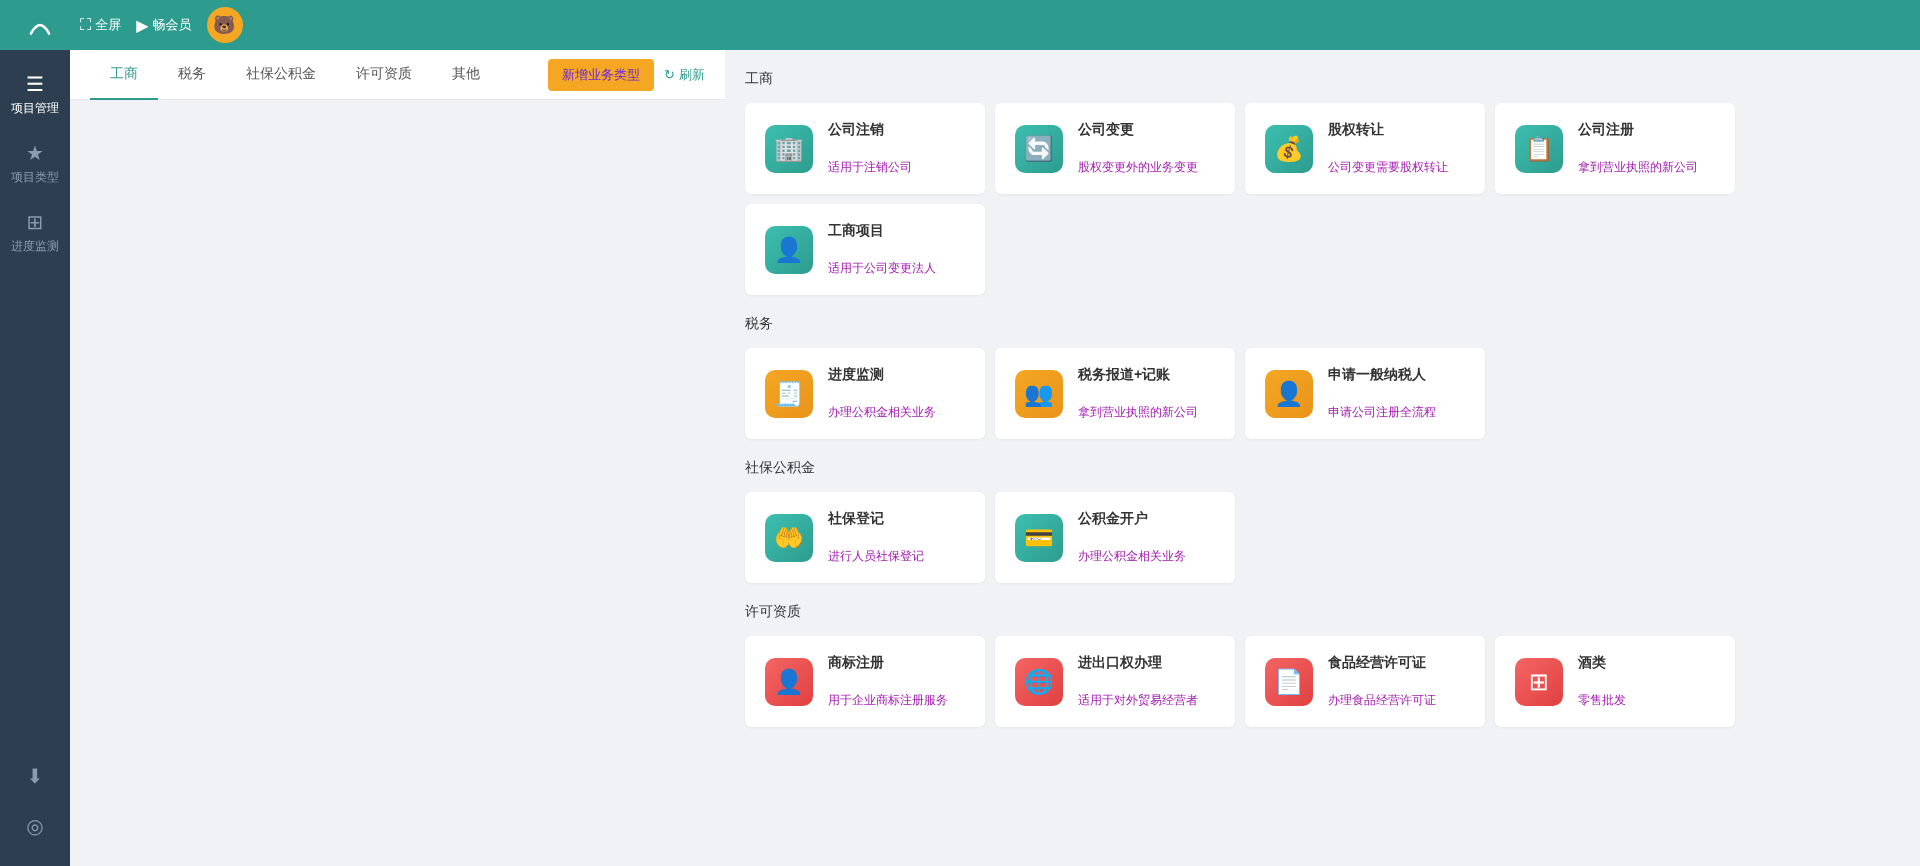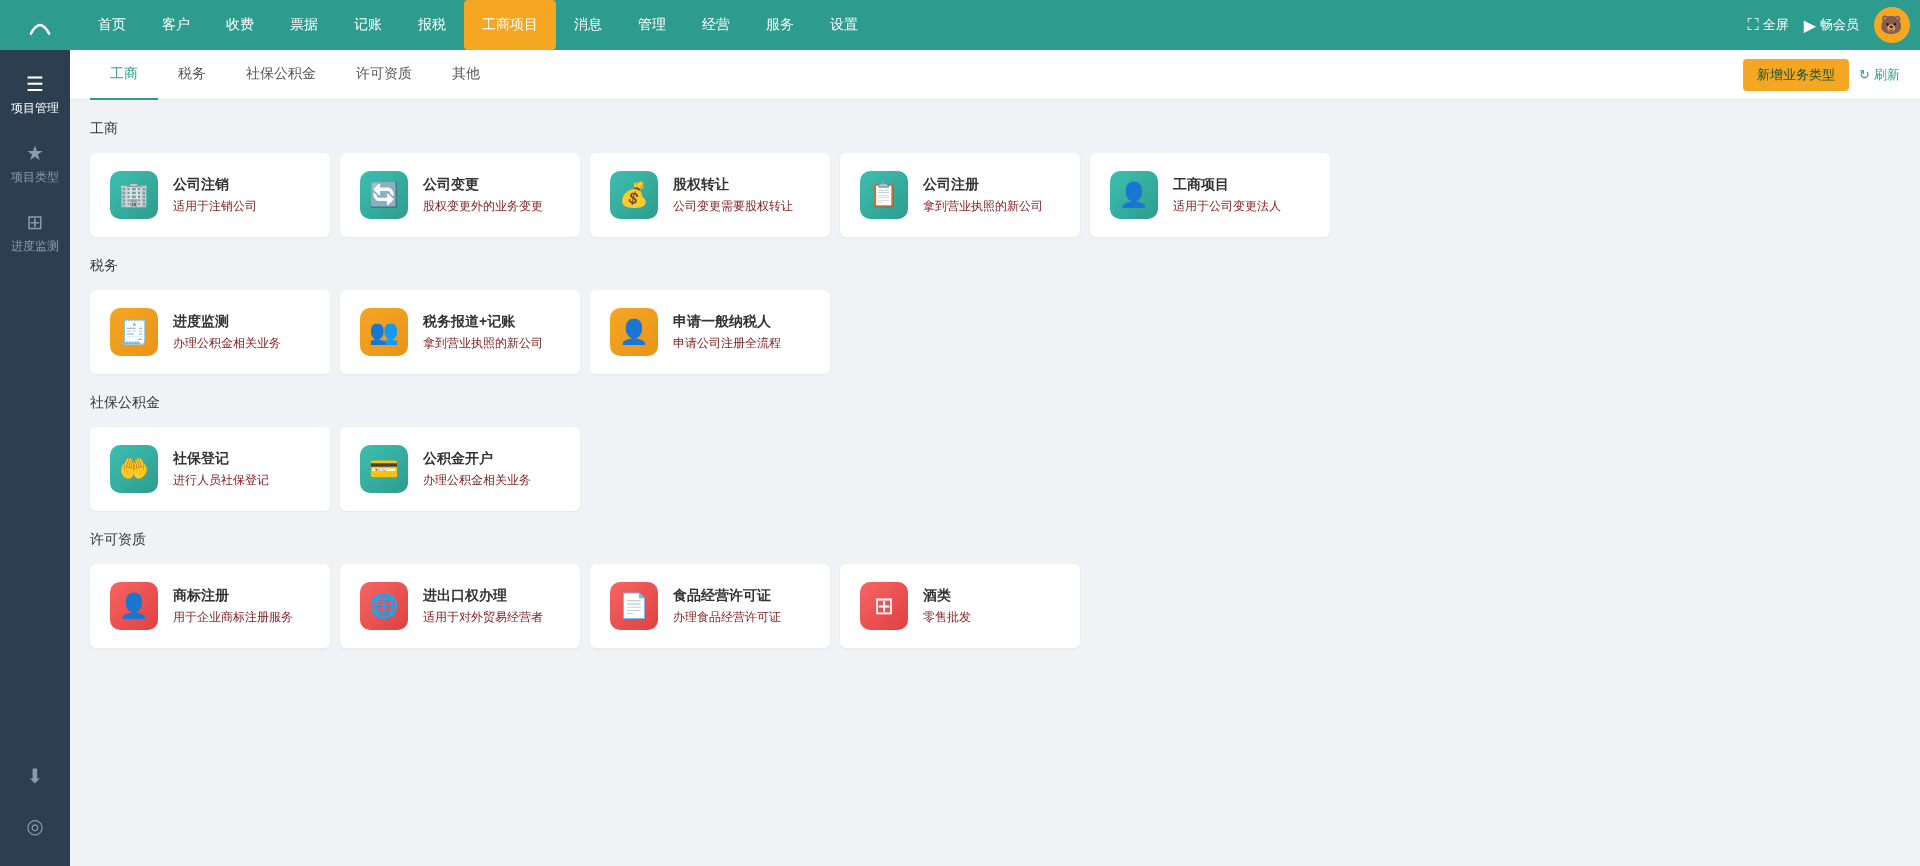--- a/index.html
+++ b/index.html
@@ -111,21 +111,21 @@
       font-size: 20px;
       cursor: pointer;
       padding: 8px;
     }
 
     
     .content-area {
       flex: 1;
       background: #f0f2f5;
       display: flex;
-      flex-direction: column;
+      flex-direction: row;
       overflow: hidden;
       justify-content: flex-end;
     }
 
     
     .tab-bar {
       background: white;
       padding: 0 20px;
       display: flex;
       align-items: center;
@@ -149,27 +149,28 @@
       color: #555;
       border-bottom: 2px solid transparent;
       white-space: nowrap;
     }
     .tab-item.active {
       color: #2d9c8e;
       border-bottom: 2px solid #2d9c8e;
     }
     .btn-add {
       background: #f5a623;
-      color: #14532d;
+      color: #6d28d9;
       border: none;
       padding: 7px 14px;
       border-radius: 4px;
       font-size: 13px;
       cursor: pointer;
       white-space: nowrap;
+      margin-left: 48px;
     }
     .btn-refresh {
       color: #2d9c8e;
       background: none;
       border: none;
       font-size: 13px;
       cursor: pointer;
       display: flex;
       align-items: center;
       gap: 4px;
@@ -221,53 +222,39 @@
       align-items: center;
       justify-content: center;
       flex-shrink: 0;
       font-size: 22px;
       color: white;
     }
     .card-icon.teal { background: linear-gradient(135deg, #3dbfb0, #2d9c8e); }
     .card-icon.orange { background: linear-gradient(135deg, #f5a623, #e8941a); }
     .card-icon.red { background: linear-gradient(135deg, #f56565, #e04040); }
 
-    .card-text { display: flex; flex-direction: column; gap: 4px; }
+    .card-text { display: flex; flex-direction: column; gap: 20px; }
     .card-title { font-size: 14px; font-weight: 600; color: #333; }
-    .card-desc { font-size: 12px; color: #7f1d1d; }
+    .card-desc { font-size: 12px; color: #a21caf; }
 
     
     .scroll-content::-webkit-scrollbar { width: 8px; }
     .scroll-content::-webkit-scrollbar-track { background: #f0f2f5; }
     .scroll-content::-webkit-scrollbar-thumb { background: #ccc; border-radius: 4px; }
   </style>
 </head>
 <body>
 
 <div class="top-nav">
   <div class="logo">
     <svg viewBox="0 0 40 40" fill="none" xmlns="http://www.w3.org/2000/svg">
       <path d="M8 32 Q20 8 32 32" stroke="white" stroke-width="3" fill="none"></path>
       <path d="M14 24 Q20 16 26 24" stroke="white" stroke-width="2.5" fill="none"></path>
     </svg>
   </div>
-  <div class="nav-items" id="nav-items">
-      <div class="nav-item">首页</div>
-      <div class="nav-item">客户</div>
-      <div class="nav-item">收费</div>
-      <div class="nav-item">票据</div>
-      <div class="nav-item">记账</div>
-      <div class="nav-item">报税</div>
-      <div class="nav-item active">工商项目</div>
-      <div class="nav-item">消息</div>
-      <div class="nav-item">管理</div>
-      <div class="nav-item">经营</div>
-      <div class="nav-item">服务</div>
-      <div class="nav-item">设置</div>
-    </div>
   <div class="nav-right">
     <div class="nav-right-item">
       <span style="font-size:16px;">⛶</span>
       <span>全屏</span>
     </div>
     <div class="nav-right-item">
       <span style="font-size:16px;">▶</span>
       <span>畅会员</span>
     </div>
     <div class="avatar">🐻</div>

